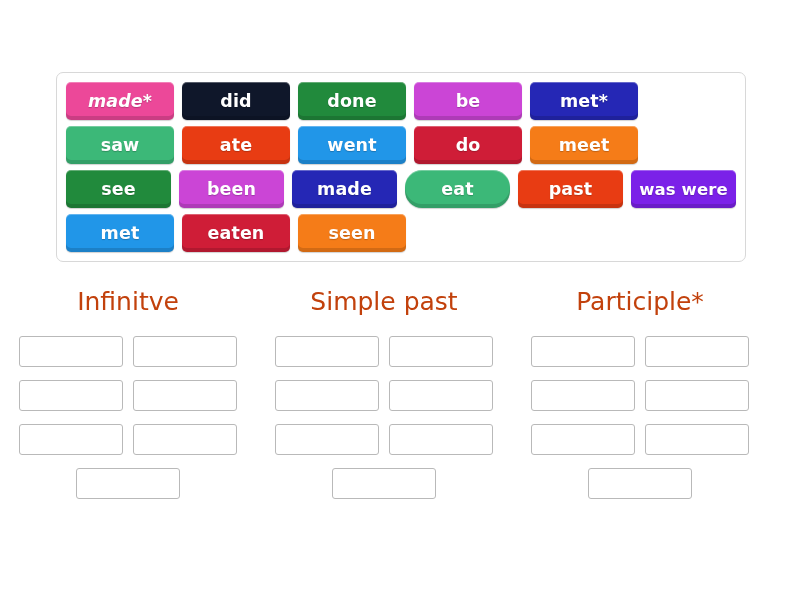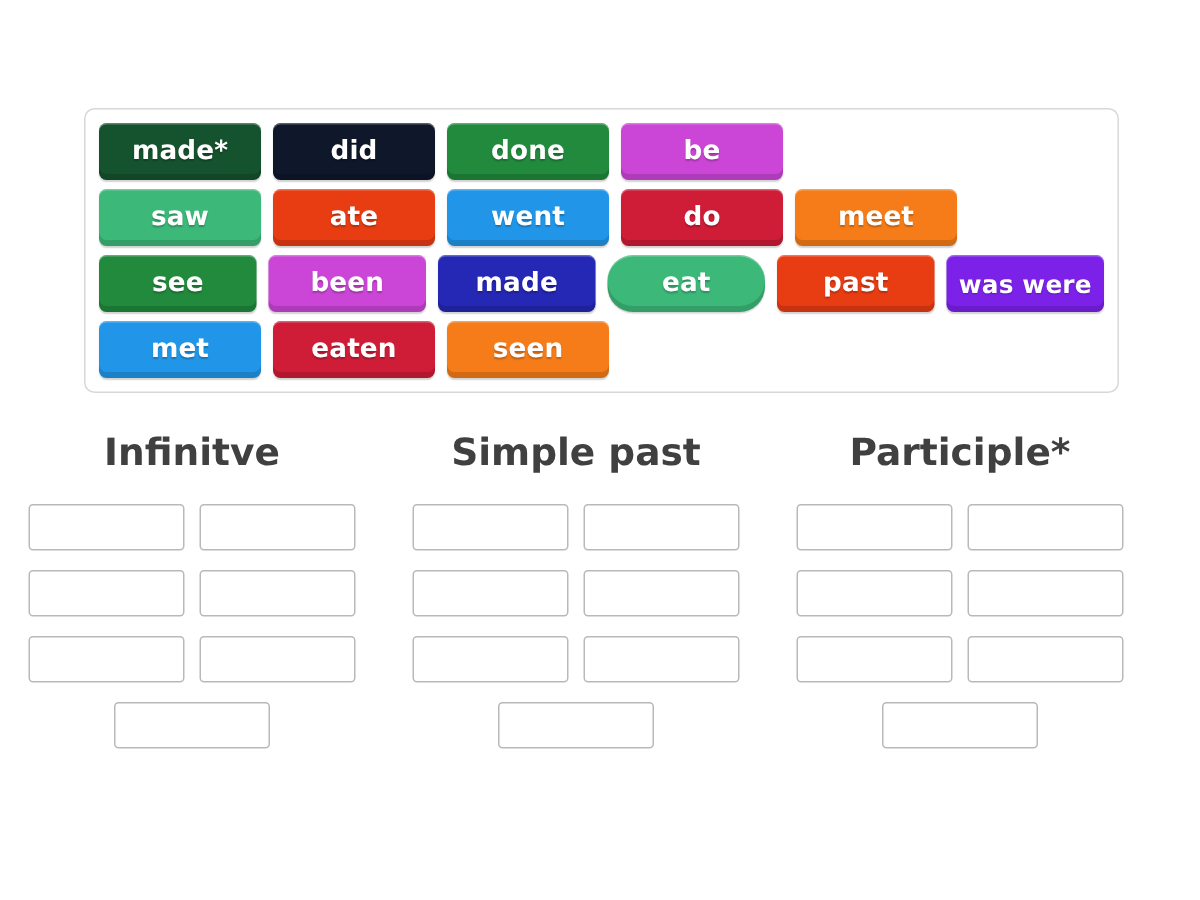--- a/index.html
+++ b/index.html
@@ -67,22 +67,22 @@
     flex-direction: row;
   }
   .column {
     width: 256px;
     display: flex;
     flex-direction: column;
     align-items: center;
   }
   .column-title {
     font-size: 25px;
-    color: #404040;
-    font-weight: bold;
+    color: #c2410c;
+    font-weight: normal;
     margin: 0 0 14px 0;
     line-height: 1.1;
     font-family: "DejaVu Sans", "Liberation Sans", sans-serif;
     text-align: right;
   }
   .slot-grid {
     display: flex;
     flex-wrap: wrap;
     justify-content: center;
     width: 240px;
@@ -100,24 +100,25 @@
     width: 240px;
     display: flex;
     justify-content: center;
   }
 </style>
 </head>
 <body>
 
 <div id="tile-pool">
     <div class="tile-row">
-      <div class="tile" style="background: #14532d;">made*</div>
+      <div class="tile" style="background: #ec4899; font-style: italic;">made*</div>
       <div class="tile" style="background: #0f172a;">did</div>
       <div class="tile" style="background: rgb(33, 138, 60);">done</div>
       <div class="tile" style="background: rgb(203, 69, 214);">be</div>
+      <div class="tile" style="background: rgb(37, 39, 181);">met*</div>
     </div>
     <div class="tile-row">
       <div class="tile" style="background: rgb(60, 184, 120);">saw</div>
       <div class="tile" style="background: rgb(232, 60, 19);">ate</div>
       <div class="tile" style="background: rgb(33, 150, 232);">went</div>
       <div class="tile" style="background: rgb(207, 29, 55);">do</div>
       <div class="tile" style="background: rgb(245, 124, 24);">meet</div>
     </div>
     <div class="tile-row">
       <div class="tile" style="background: rgb(33, 138, 60);">see</div>

